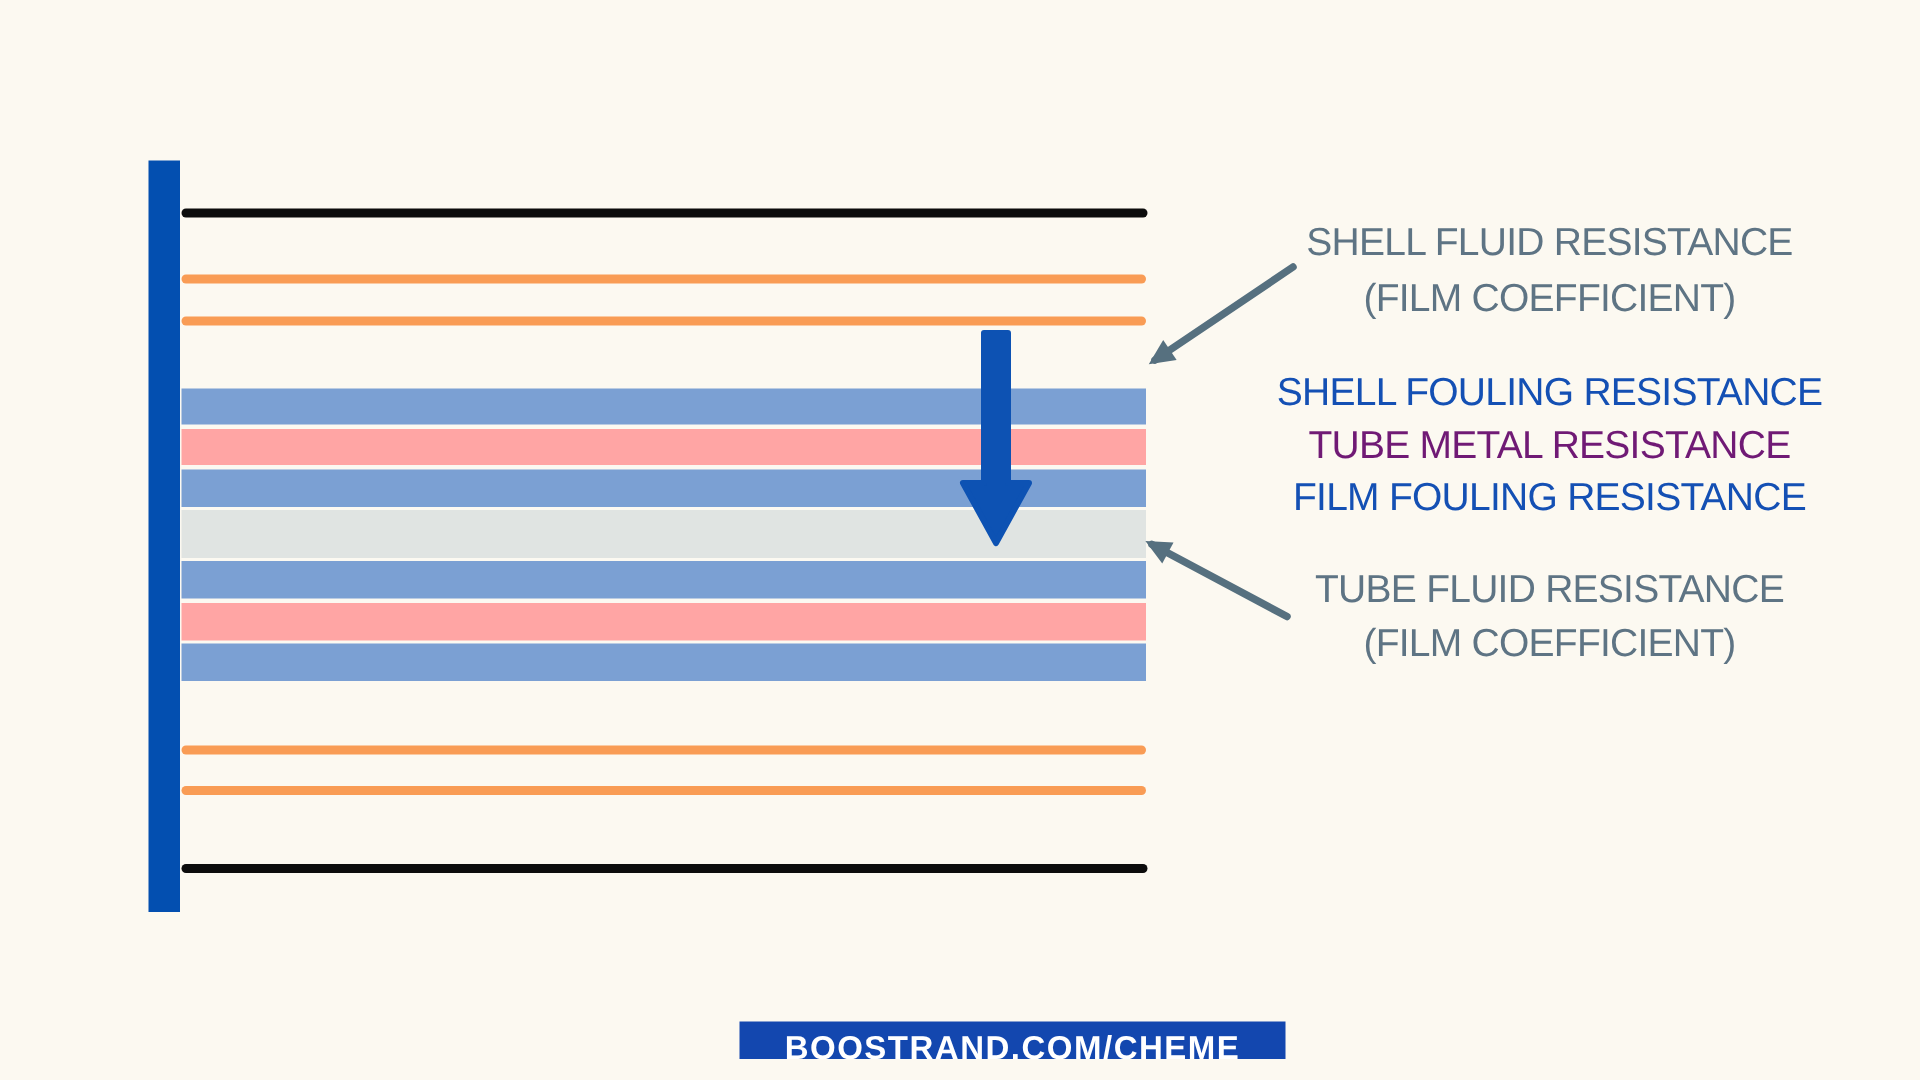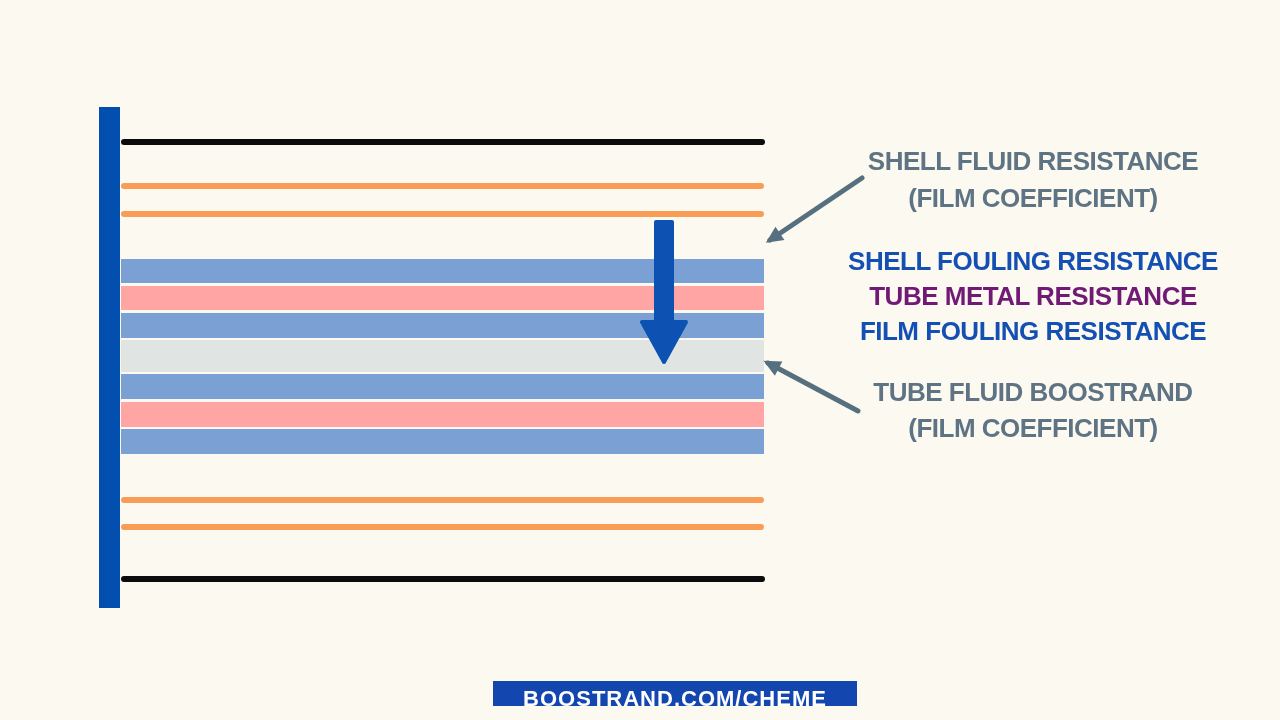--- a/index.html
+++ b/index.html
@@ -38,21 +38,21 @@
 
   
   .heat-arrow   { left: 632px; top: 214px; width: 66px;  height: 154px; }
   .ptr-arrow-1  { left: 758px; top: 170px; width: 110px; height: 78px; }
   .ptr-arrow-2  { left: 758px; top: 354px; width: 106px; height: 62px; }
 
   
   .label-group {
     left: 800px; width: 466px;
     text-align: center;
-    font-weight: bold;
+    font-weight: normal;
     font-size: 26px;
     letter-spacing: -0.5px;
     white-space: nowrap;
   }
   .lg-1 { top: 143px; line-height: 37px; }
   .lg-2 { top: 244px; line-height: 35px; }
   .lg-3 { top: 374px; line-height: 36px; }
 
   
   .footer-banner {
@@ -114,21 +114,21 @@
     <div>(FILM COEFFICIENT)</div>
   </div>
 
   <div class="abs label-group lg-2">
     <div style="color: rgb(20, 80, 180);">SHELL FOULING RESISTANCE</div>
     <div style="color: #701a75;">TUBE METAL RESISTANCE</div>
     <div style="color: rgb(20, 80, 180);">FILM FOULING RESISTANCE</div>
   </div>
 
   <div class="abs label-group lg-3" style="color: rgb(94, 116, 132);">
-    <div>TUBE FLUID BOOSTRAND</div>
+    <div>TUBE FLUID RESISTANCE</div>
     <div>(FILM COEFFICIENT)</div>
   </div>
 
   <div class="abs footer-banner" style="background: rgb(19, 71, 175); color: rgb(255, 255, 255);">
     <span>BOOSTRAND.COM/CHEME</span>
   </div>
 
 </div>
 
 </body></html>

